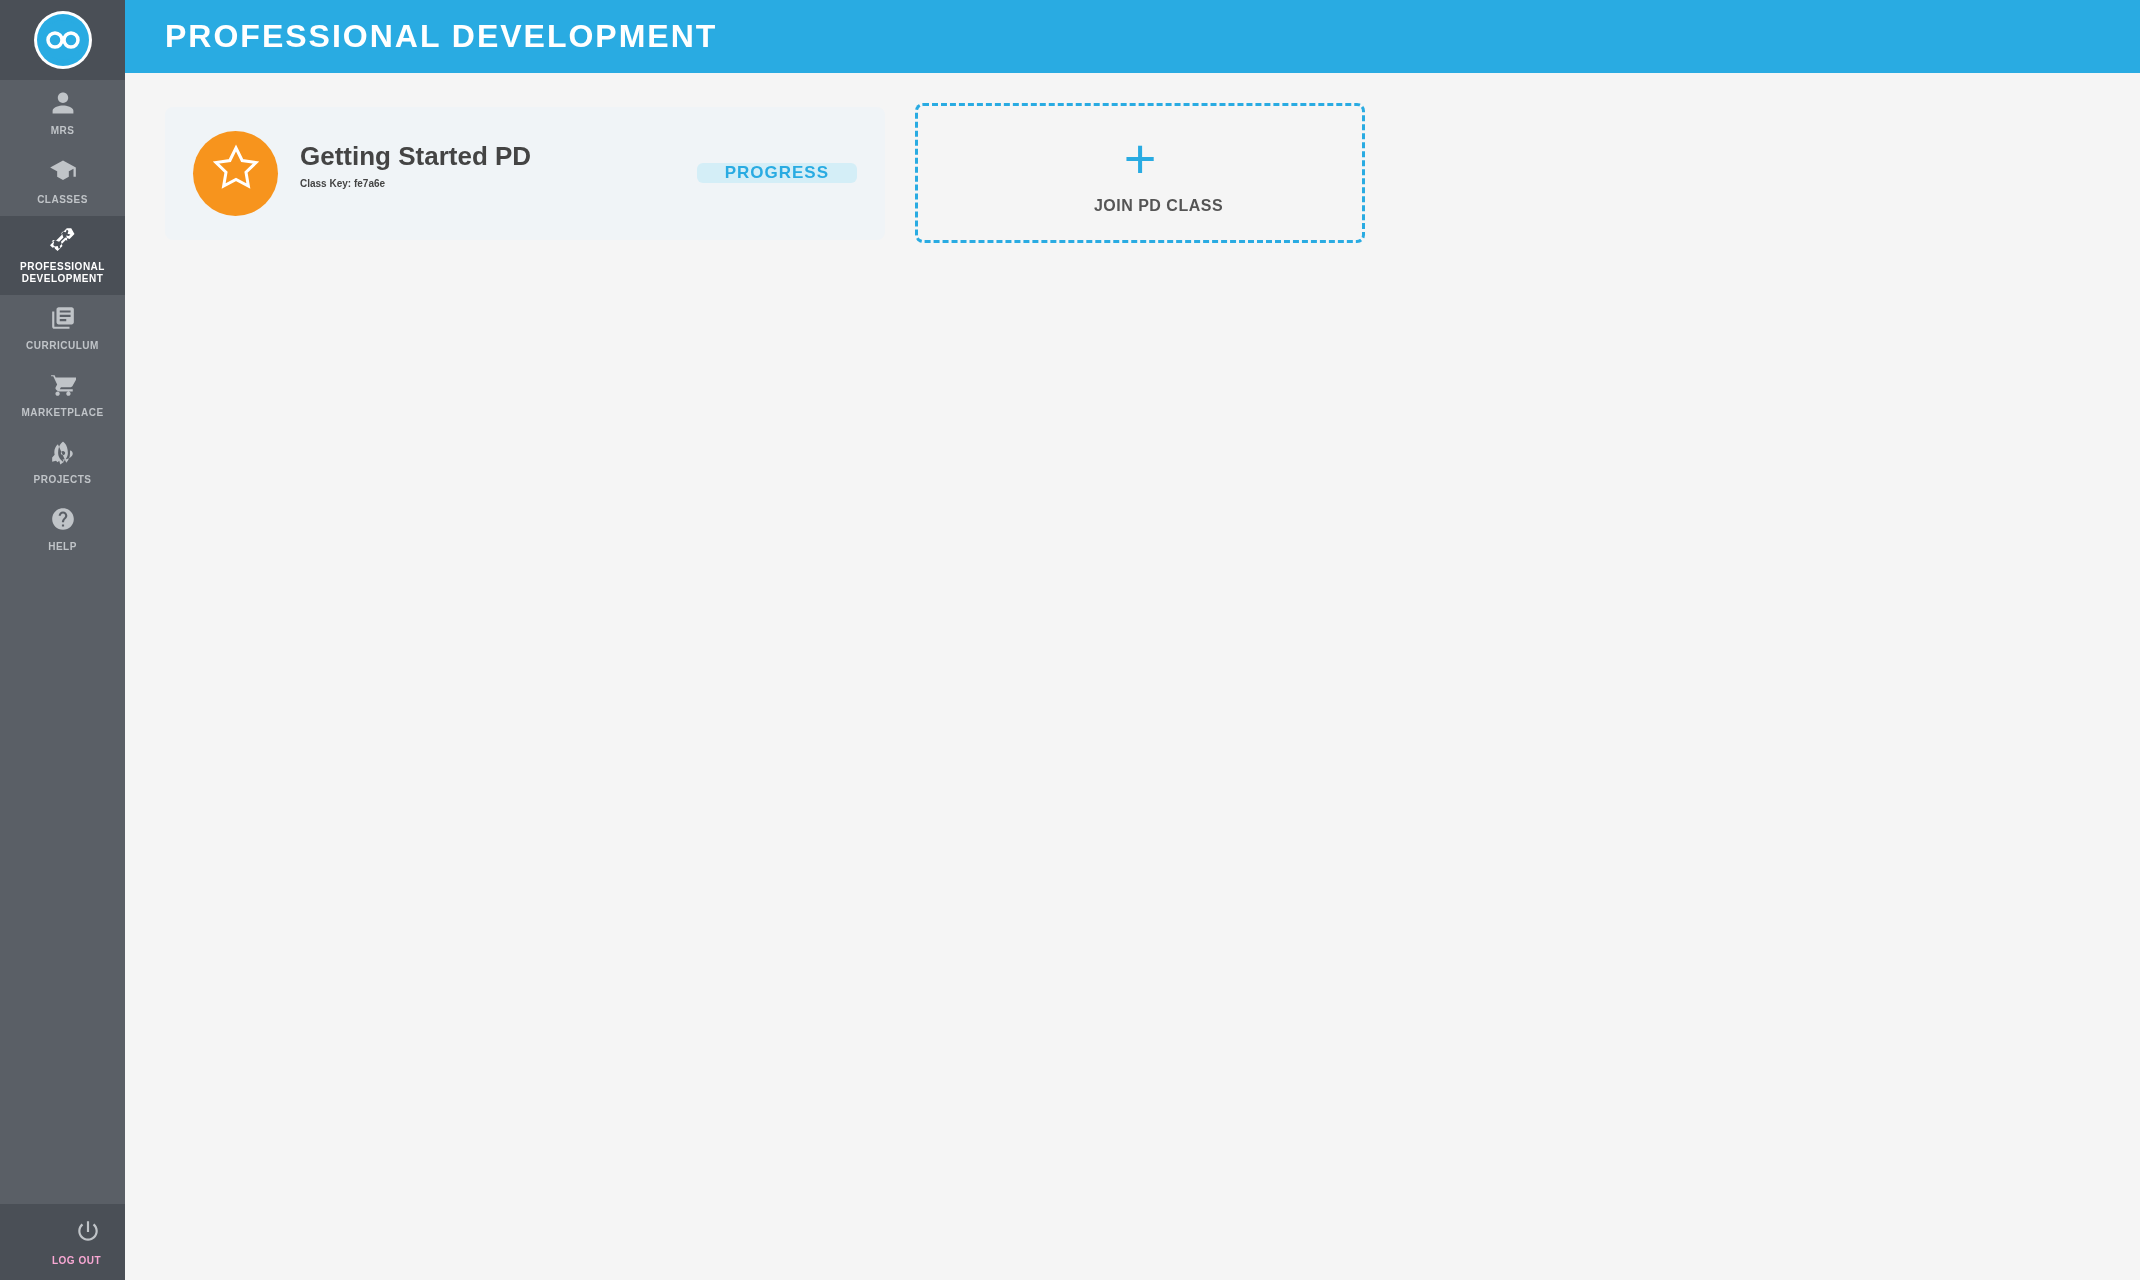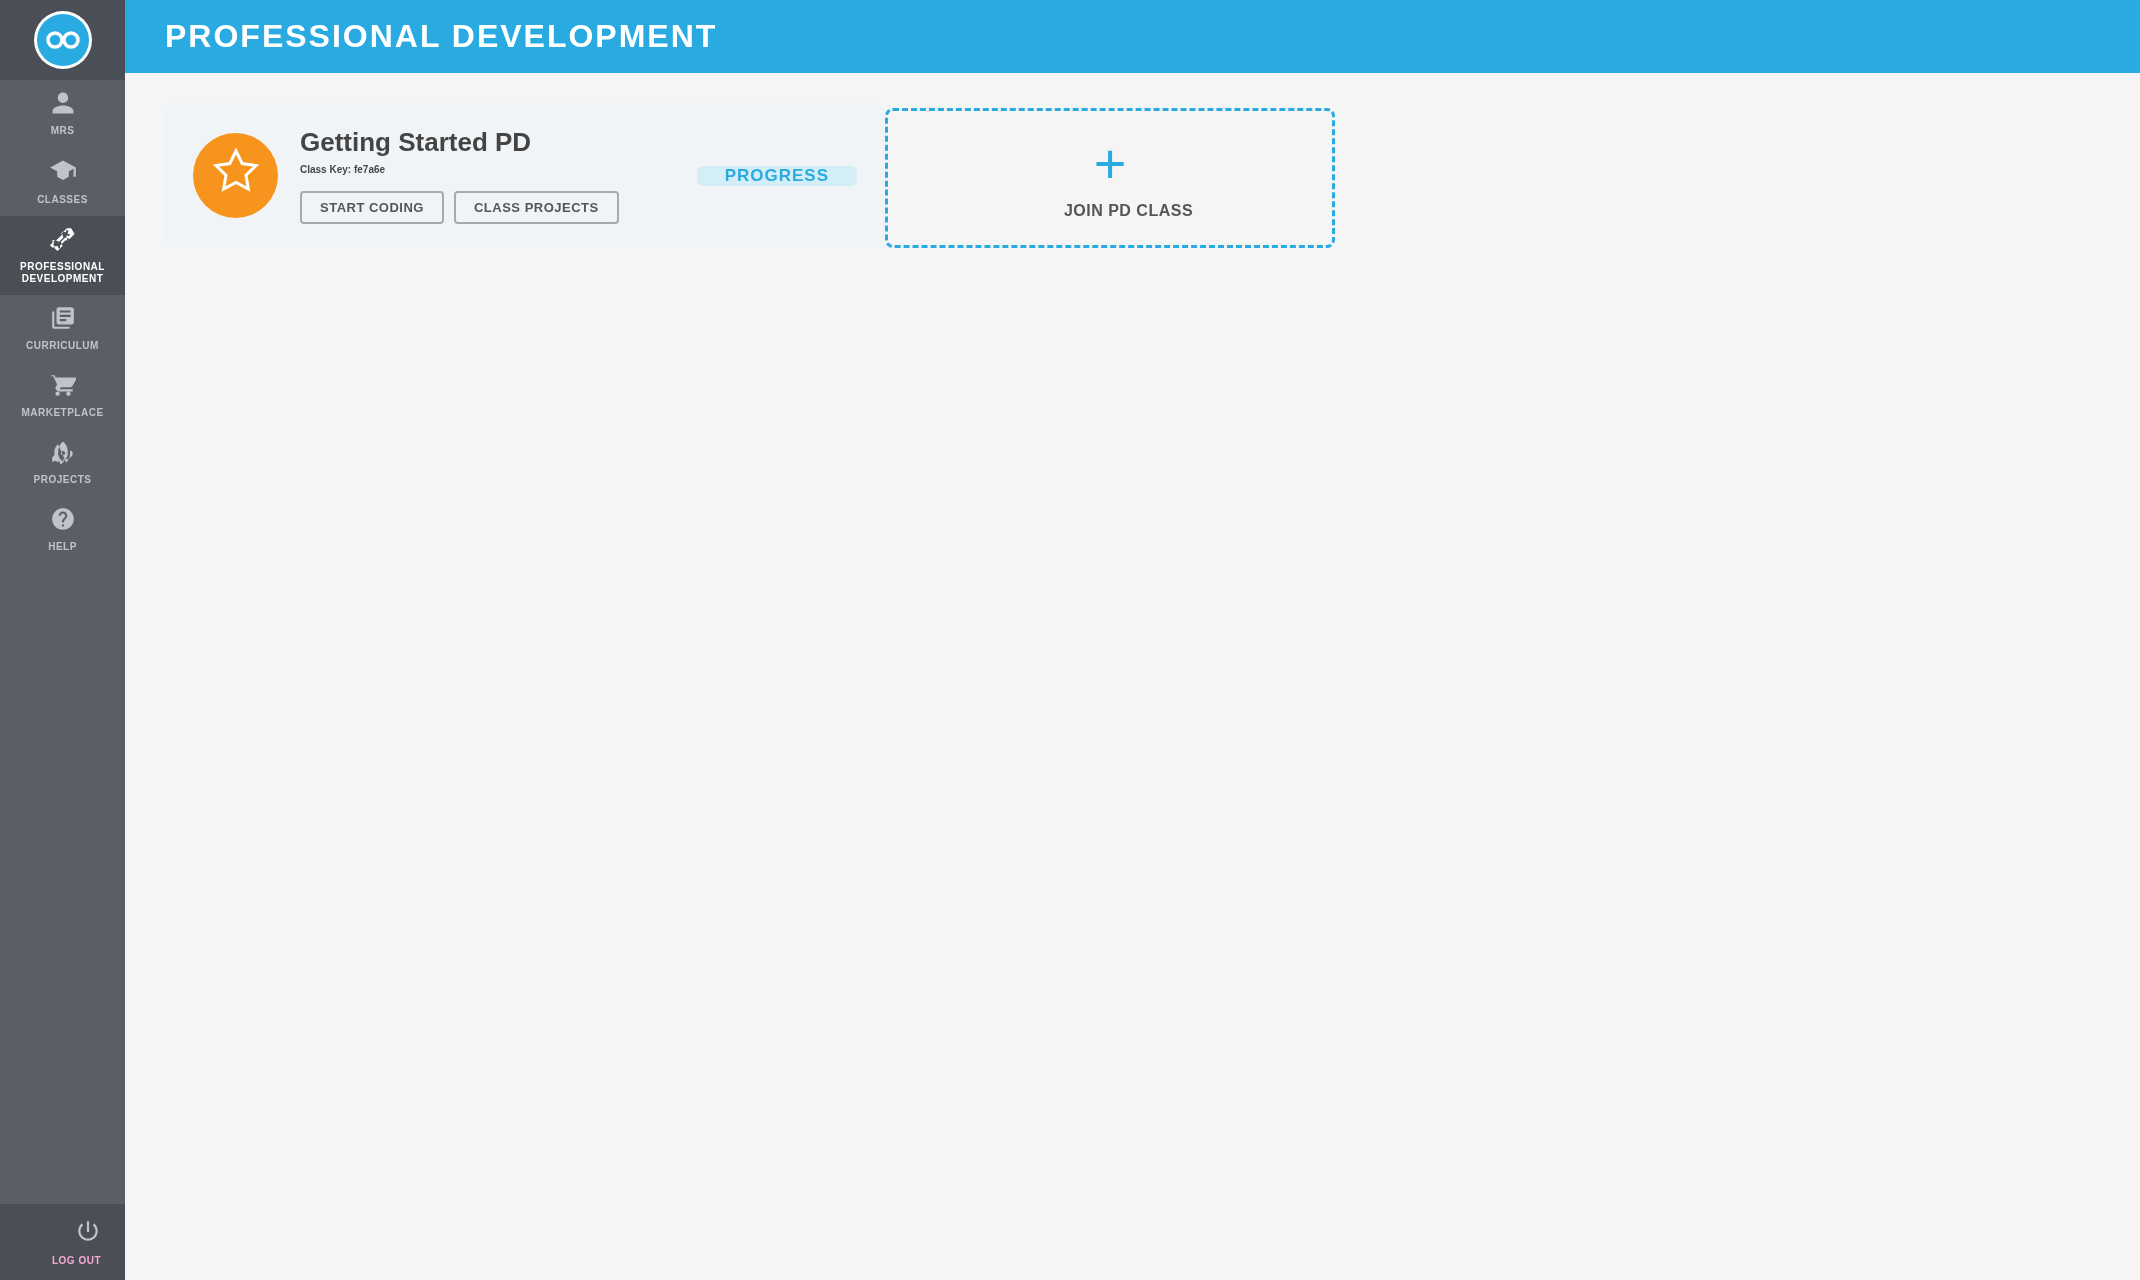--- a/index.html
+++ b/index.html
@@ -119,21 +119,22 @@
     
     .content {
       flex: 1;
       padding: 30px 40px;
       overflow-y: auto;
       background: #f5f5f5;
     }
 
     .cards-row {
       display: flex;
-      align-items: flex-end;
+      gap: 30px;
+      align-items: center;
     }
 
     
     .class-card {
       background: #f0f4f7;
       border-radius: 8px;
       padding: 24px 28px;
       display: flex;
       align-items: center;
       gap: 22px;
@@ -352,24 +353,20 @@
             </svg>
           </span>
         </div>
 
         <div class="class-info">
           <div class="class-name">Getting Started PD</div>
           <div class="class-key">
             <span>Class Key:</span>
             <span>fe7a6e</span>
           </div>
-          <div class="class-buttons">
-            <button class="btn-outline">START CODING</button>
-            <button class="btn-outline">CLASS PROJECTS</button>
-          </div>
         </div>
 
         <button class="progress-btn">PROGRESS</button>
       </div>
 
       <div class="join-card">
         <div class="join-plus">+</div>
         <div class="join-label">JOIN PD CLASS</div>
       </div>
 

